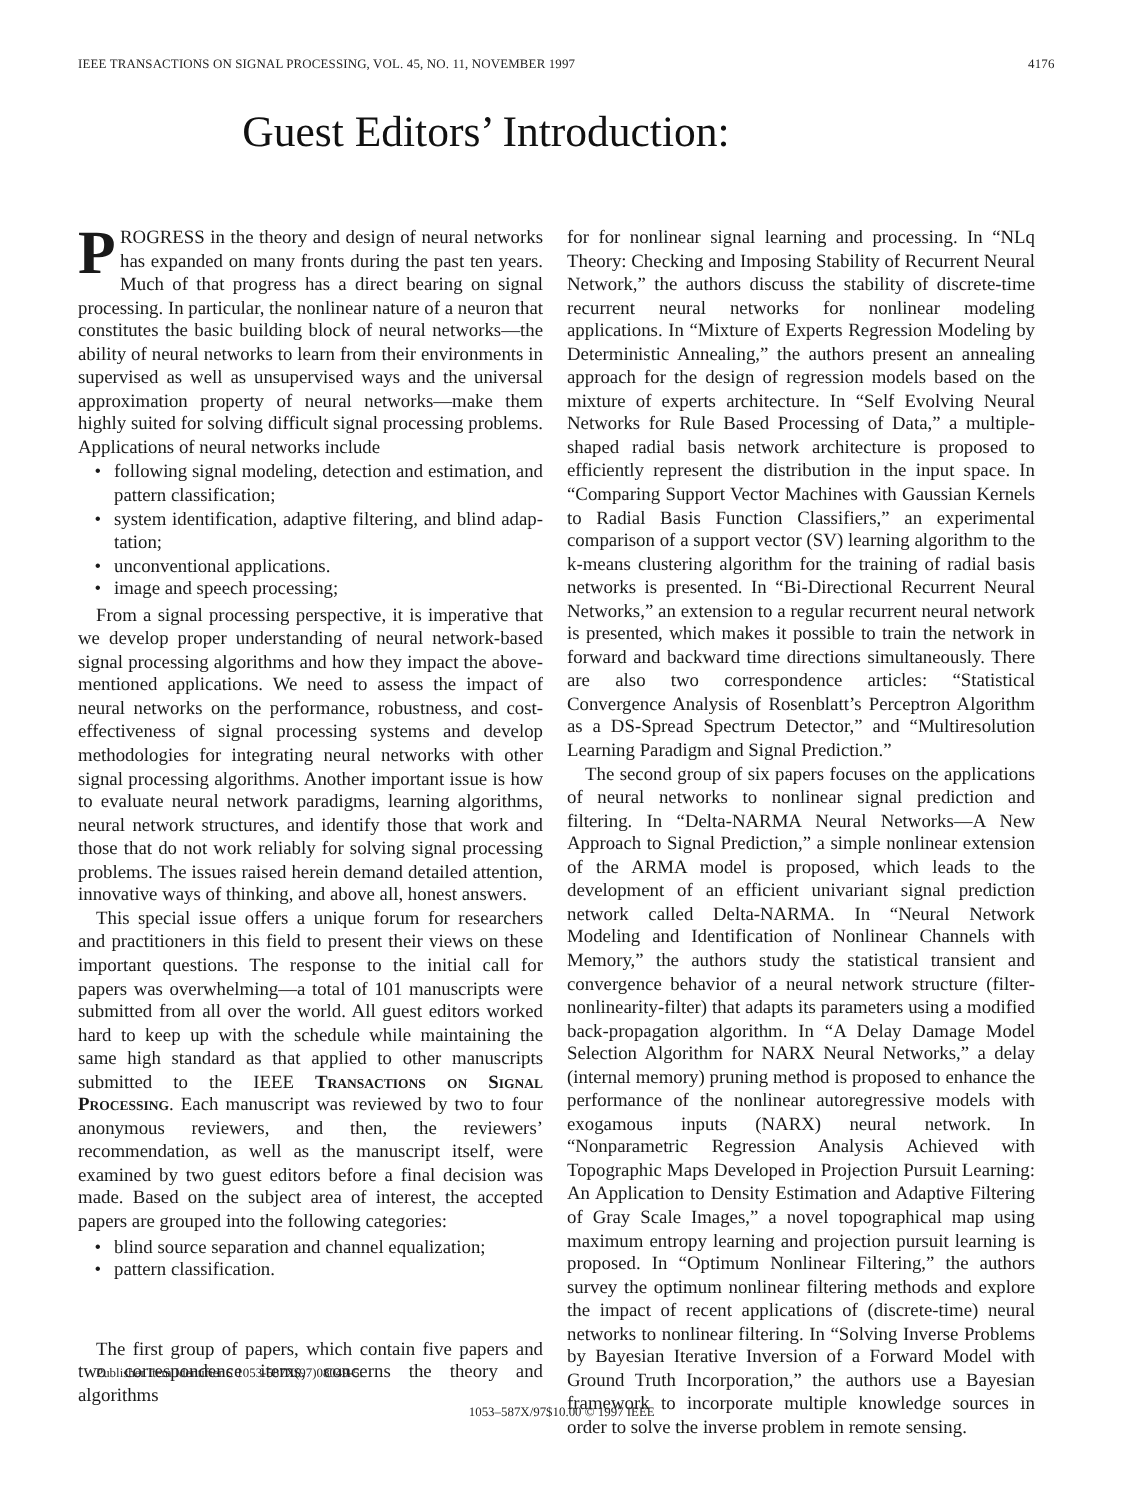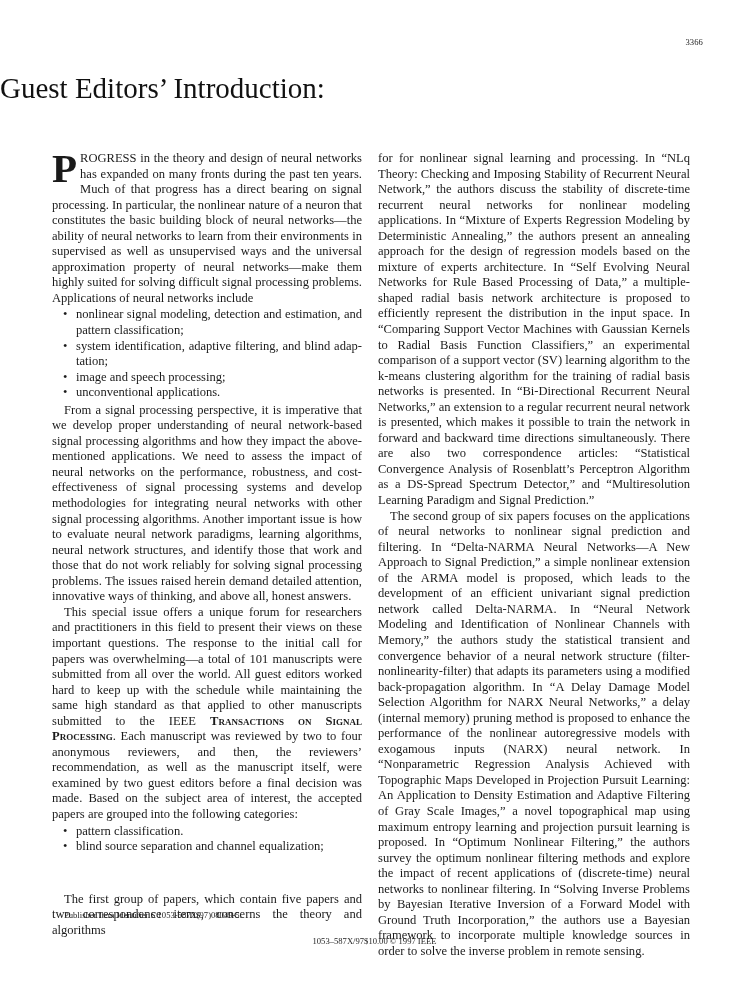--- a/index.html
+++ b/index.html
@@ -6,21 +6,21 @@
   body {
     width: 755px; height: 1000px; position: relative; overflow: hidden;
     font-family: "Liberation Serif", "DejaVu Serif", serif; color: #1a1a1a;
   }
   .running-head {
     position: absolute; top: 37px; left: 52px; right: 52px;
     font-size: 8.6px; letter-spacing: 0.1px; color: #222;
   }
   .running-head .page-no { position: absolute; right: 0; top: 0; }
   .title {
-    position: absolute; top: 70px; left: 0; width: 648px; 
+    position: absolute; top: 70px; left: 0; width: 648px; text-align: center;
     font-size: 29px; line-height: 37px; color: #111; font-weight: normal;
   }
   .col {
     position: absolute; top: 151px; width: 310px;
     font-size: 12.55px; line-height: 15.55px; text-align: justify;
     hyphens: manual;
   }
   .col.left { left: 52px; }
   .col.right { left: 378px; width: 312px; }
   .col p { margin: 0; text-indent: 12px; }
@@ -40,40 +40,41 @@
   }
   .bottom-line {
     position: absolute; top: 936px; left: 0; width: 749px; text-align: center;
     font-size: 8.6px; color: #222;
   }
 </style>
 </head>
 <body>
 
 <div class="running-head">
-  <span class="page-no">3366</span>
+  <span>IEEE TRANSACTIONS ON SIGNAL PROCESSING, VOL. 45, NO. 11, NOVEMBER 1997</span>
+  <span class="page-no">4176</span>
 </div>
 
 <div class="title">
   <div>Guest Editors’ Introduction:</div>
 </div>
 
 <div class="col left">
   <p class="noindent"><span class="dropcap">P</span><span>ROGRESS in the theory and design of neural networks has expanded on many fronts during the past ten years. Much of that progress has a direct bearing on signal pro­cessing. In particular, the nonlinear nature of a neuron that constitutes the basic building block of neural networks—the ability of neural networks to learn from their environments in supervised as well as unsupervised ways and the univer­sal approximation property of neural networks—make them highly suited for solving difficult signal processing problems. Applications of neural networks include</span></p>
   <ul>
-    <li>nonlinear signal modeling, detection and estimation, and pattern classification;</li>
+    <li>following signal modeling, detection and estimation, and pattern classification;</li>
     <li>system identification, adaptive filtering, and blind adap­tation;</li>
+    <li>unconventional applications.</li>
     <li>image and speech processing;</li>
-    <li>unconventional applications.</li>
   </ul>
   <p>From a signal processing perspective, it is imperative that we develop proper understanding of neural network-based signal processing algorithms and how they impact the above-mentioned applications. We need to assess the impact of neural networks on the performance, robustness, and cost-effectiveness of signal processing systems and develop methodologies for integrating neural networks with other signal processing algorithms. Another important issue is how to evaluate neural network paradigms, learning algorithms, neural network structures, and identify those that work and those that do not work reliably for solving signal processing problems. The issues raised herein demand detailed attention, innovative ways of thinking, and above all, honest answers.</p>
   <p><span>This special issue offers a unique forum for researchers and practitioners in this field to present their views on these important questions. The response to the initial call for papers was overwhelming—a total of 101 manuscripts were submitted from all over the world. All guest editors worked hard to keep up with the schedule while maintaining the same high standard as that applied to other manuscripts submitted to the IEEE </span><span class="sc">Transactions on Signal Processing</span><span>. Each manuscript was reviewed by two to four anonymous reviewers, and then, the reviewers’ recommendation, as well as the manuscript itself, were examined by two guest editors before a final decision was made. Based on the subject area of interest, the accepted papers are grouped into the following categories:</span></p>
   <ul>
+    <li>blind source separation and channel equalization;</li>
     <li>pattern classification.</li>
-    <li>blind source separation and channel equalization;</li>
   </ul>
   <p style="text-align-last: justify; margin-top: 37px;">The first group of papers, which contain five papers and two correspondence items, concerns the theory and algorithms</p>
 </div>
 
 <div class="col right">
   <p class="noindent">for for nonlinear signal learning and processing. In “NLq Theory: Checking and Imposing Stability of Recurrent Neural Network,” the authors discuss the stability of discrete-time recurrent neural networks for nonlinear modeling applications. In “Mixture of Experts Regression Modeling by Deterministic Annealing,” the authors present an annealing approach for the design of regression models based on the mixture of experts architecture. In “Self Evolving Neural Networks for Rule Based Processing of Data,” a multiple-shaped radial basis network architecture is proposed to efficiently represent the distribution in the input space. In “Comparing Support Vector Machines with Gaussian Kernels to Radial Basis Function Classifiers,” an experimental comparison of a support vector (SV) learning algorithm to the k-means clustering algorithm for the training of radial basis networks is presented. In “Bi-Directional Recurrent Neural Networks,” an extension to a regular recurrent neural network is presented, which makes it possible to train the network in forward and backward time directions simultaneously. There are also two correspondence articles: “Statistical Convergence Analysis of Rosenblatt’s Perceptron Algorithm as a DS-Spread Spectrum Detector,” and “Multiresolution Learning Paradigm and Signal Predic­tion.”</p>
   <p>The second group of six papers focuses on the applications of neural networks to nonlinear signal prediction and filtering. In “Delta-NARMA Neural Networks—A New Approach to Signal Prediction,” a simple nonlinear extension of the ARMA model is proposed, which leads to the development of an efficient univariant signal prediction network called Delta-NARMA. In “Neural Network Modeling and Identification of Nonlinear Channels with Memory,” the authors study the statistical transient and convergence behavior of a neu­ral network structure (filter-nonlinearity-filter) that adapts its parameters using a modified back-propagation algorithm. In “A Delay Damage Model Selection Algorithm for NARX Neural Networks,” a delay (internal memory) pruning method is proposed to enhance the performance of the nonlinear auto­regressive models with exogamous inputs (NARX) neural net­work. In “Nonparametric Regression Analysis Achieved with Topographic Maps Developed in Projection Pursuit Learning: An Application to Density Estimation and Adaptive Filtering of Gray Scale Images,” a novel topographical map using maximum entropy learning and projection pursuit learning is proposed. In “Optimum Nonlinear Filtering,” the authors survey the optimum nonlinear filtering methods and explore the impact of recent applications of (discrete-time) neural networks to nonlinear filtering. In “Solving Inverse Problems by Bayesian Iterative Inversion of a Forward Model with Ground Truth Incorporation,” the authors use a Bayesian framework to incorporate multiple knowledge sources in order to solve the inverse problem in remote sensing.</p>
 </div>
 
 <div class="footnote">Publisher Item Identifier S 1053-587X(97)08049-5.</div>

